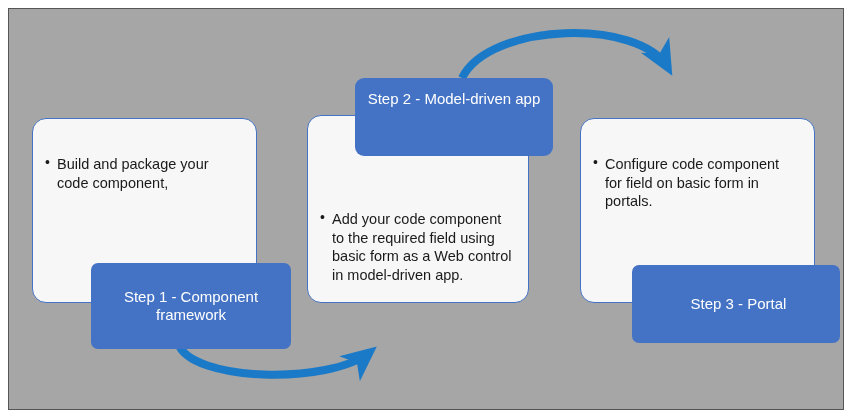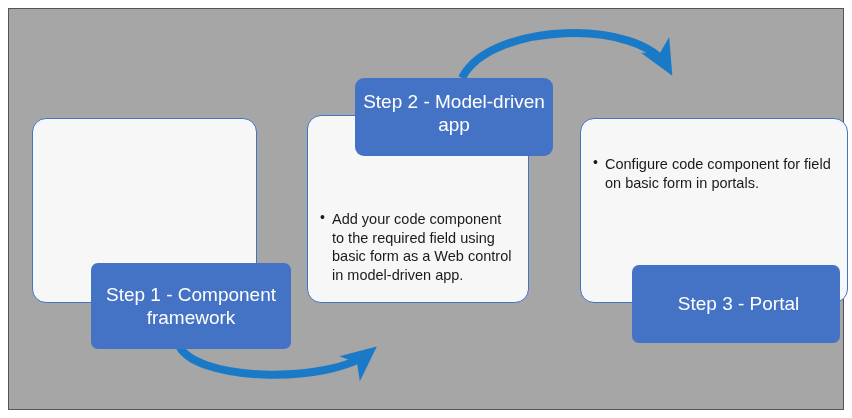--- a/index.html
+++ b/index.html
@@ -70,31 +70,31 @@
   
   .step-header {
     position: absolute;
     background: #4472c4;
     color: #ffffff;
     border-radius: 7px;
     display: flex;
     align-items: center;
     justify-content: center;
     text-align: center;
-    font-size: 19px;
+    font-size: 15px;
     line-height: 1.22;
     box-sizing: border-box;
     padding: 4px 8px;
   }
   .step-header.rounded-top { border-radius: 9px; }
 
   
   #card-1 { left: 32px;  top: 118px; width: 225px; height: 185px; }
   #card-2 { left: 307px; top: 115px; width: 222px; height: 188px; }
-  #card-3 { left: 580px; top: 118px; width: 268px; height: 185px; }
+  #card-3 { left: 580px; top: 118px; width: 235px; height: 185px; }
 
   #header-1 { left: 91px;  top: 263px; width: 200px; height: 86px; justify-content: center; }
   #header-2 { left: 355px; top: 78px;  width: 198px; height: 78px; align-items: flex-start; padding-top: 12px; }
   #header-3 { left: 632px; top: 265px; width: 208px; height: 78px; padding-left: 13px; }
 
   #card-2 .bullets { margin-top: 80px; }
   #card-3 .bullets { margin-top: 22px; }
   #card-1 .bullets { margin-top: 22px; }
 </style>
 </head>
@@ -110,20 +110,21 @@
       </marker>
     </defs>
 
     <path d="M 178 343 C 190 382, 330 385, 370 352" fill="none" stroke="#1b7ac8" stroke-width="8" stroke-linecap="butt" marker-end="url(#ah)"></path>
 
     <path d="M 462 78 C 490 22, 640 18, 668 68" fill="none" stroke="#1b7ac8" stroke-width="8" stroke-linecap="butt" marker-end="url(#ah)"></path>
   </svg>
 
   <div class="body-card" id="card-1">
     <ul class="bullets">
+      <li>Build and package your code component,</li>
     </ul>
   </div>
   <div class="step-header" id="header-1">
     <span>Step 1 - Component framework</span>
   </div>
 
   <div class="body-card" id="card-2">
     <ul class="bullets">
       <li>Add your code component to the required field using basic form as a Web control in model-driven app.</li>
     </ul>

